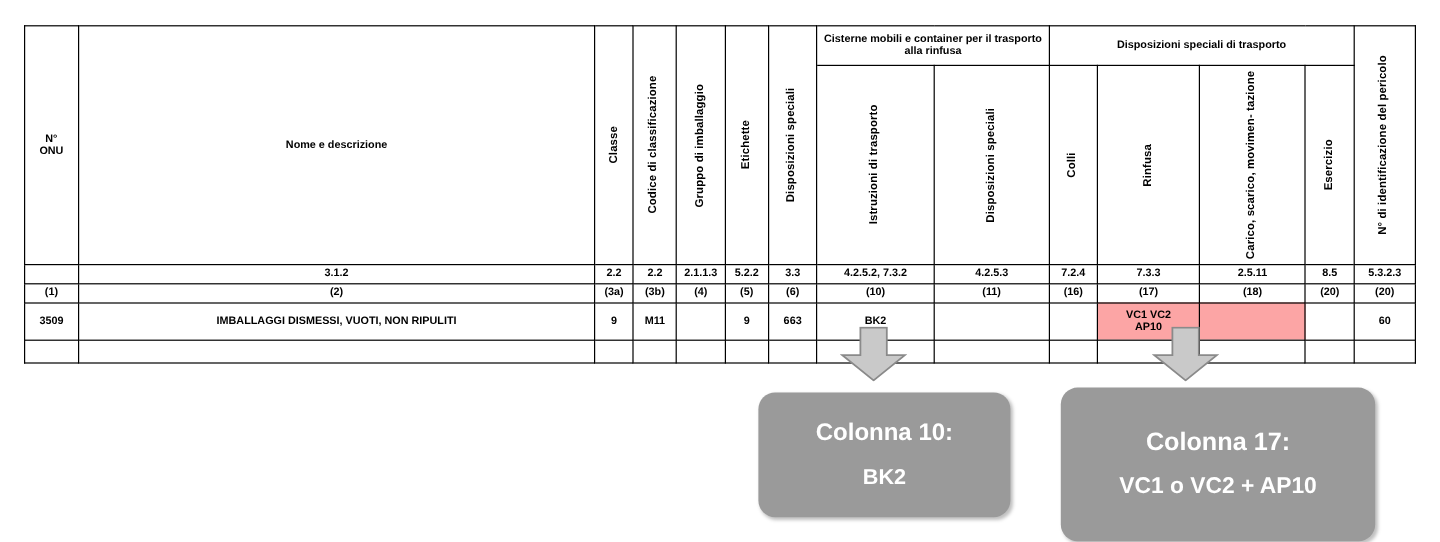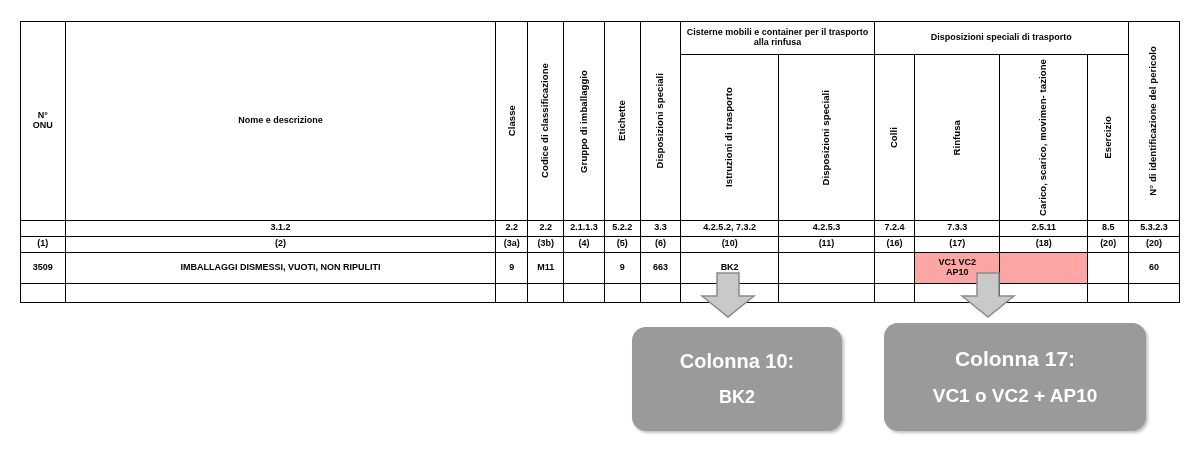--- a/index.html
+++ b/index.html
@@ -127,21 +127,21 @@
     left: 632px;
     top: 327px;
     width: 210px;
     height: 104px;
     align-items: center;
   }
   #callout-17 {
     left: 884px;
     top: 323px;
     width: 262px;
-    height: 108px;
+    height: 128px;
   }
   #callout-17 .title { font-size: 21px; }
   #callout-17 .value { font-size: 19px; }
 </style>
 </head>
 <body>
 
 <div class="table-wrap">
   <table class="adr">
     <colgroup>

